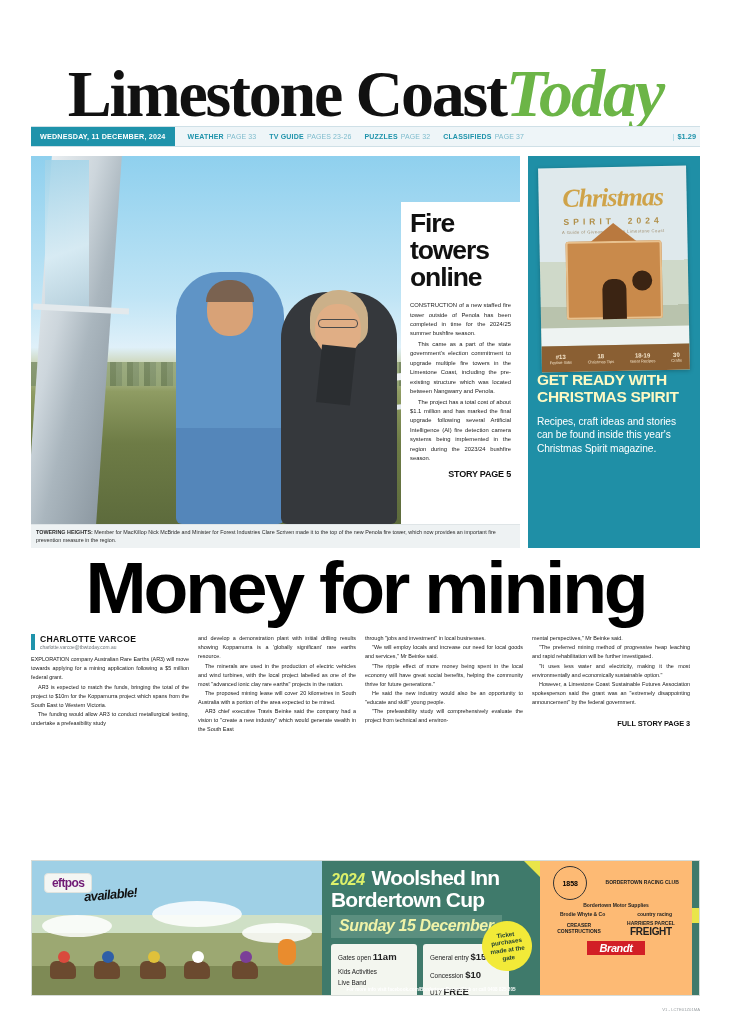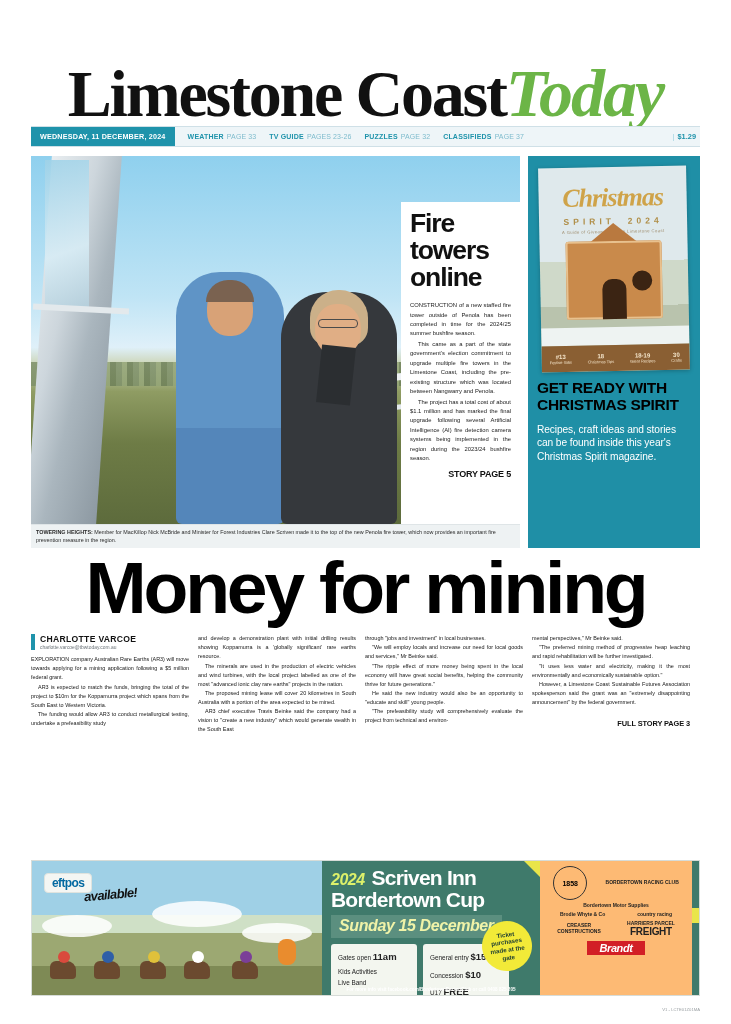--- a/index.html
+++ b/index.html
@@ -223,22 +223,22 @@
   }
   .snow { position: absolute; left: 0; right: 0; bottom: 26px; height: 18px; background: #eef3f2; }
   .mag-strip {
     position: absolute; left: 0; right: 0; bottom: 0; height: 26px;
     background: #8a5f33; display: flex; justify-content: space-around; align-items: center;
     color: #f3e3c8; font-size: 4px; text-align: center;
   }
   .mag-strip b { font-size: 6px; display: block; }
 
   .promo-h {
-    color: #000000; font-weight: bold; font-size: 15.5px; line-height: 1.12;
-    letter-spacing: -.3px; margin-top: 8px;
+    color: #fef9c3; font-weight: bold; font-size: 15.5px; line-height: 1.12;
+    letter-spacing: -.3px; margin-top: 0;
   }
   .promo-p {
     color: #fff; font-size: 10.2px; line-height: 1.32; margin-top: 9px;
     letter-spacing: -.1px;
   }
 
   
   .mainhead {
     margin-top: 9px;
     font-weight: bold;
@@ -274,21 +274,21 @@
   }
   .ad-photo {
     width: 290px; position: relative;
     background: linear-gradient(to bottom,#9fd0e6 0 40%, #cfe0c6 40% 54%, #9ca872 54% 78%, #7e8a55 78% 100%);
     overflow: hidden;
   }
   .cloud { position:absolute; background:#fff; border-radius: 50%; opacity:.85; }
   .eftpos {
     position: absolute; left: 12px; top: 12px;
     background: #f4f6f3; border: 1px solid #dfe3de; border-radius: 4px;
-    padding: 2px 7px; font-size: 12px; font-weight: bold; color: #0369a1;
+    padding: 2px 7px; font-size: 12px; font-weight: bold; color: #701a75;
     letter-spacing: -.6px;
   }
   .avail {
     position: absolute; left: 52px; top: 26px;
     font-style: italic; font-weight: bold; font-size: 13px;
     color: #111; letter-spacing: -.6px; transform: rotate(-5deg);
   }
   .horse {
     position: absolute; bottom: 16px; width: 26px; height: 18px;
     background: #6b4a2f; border-radius: 6px 9px 4px 4px;
@@ -503,21 +503,21 @@
       <div class="jockey" style="left:160px;bottom:32px;background:#ffffff;"></div>
       <div class="horse" style="left:200px;"></div>
       <div class="jockey" style="left:208px;bottom:32px;background:#7b3f98;"></div>
       <div class="jockey" style="left:246px;bottom:30px;background:#e98c2e;width:18px;height:26px;border-radius:8px;"></div>
     </div>
 
     <div class="ad-main">
       <div class="ad-corner"></div>
       <div class="ad-title1">
         <span class="ad-year">2024</span>
-        <span class="ad-t">Scriven Inn</span>
+        <span class="ad-t">Woolshed Inn</span>
       </div>
       <div class="ad-t2">Bordertown Cup</div>
       <div class="ad-date">Sunday 15 December</div>
       <div class="ad-ticket">
         <div class="tkt">
           <div><span>Gates open</span> <span class="big">11am</span></div>
           <div>Kids Activities</div>
           <div>Live Band</div>
         </div>
         <div class="tkt">

